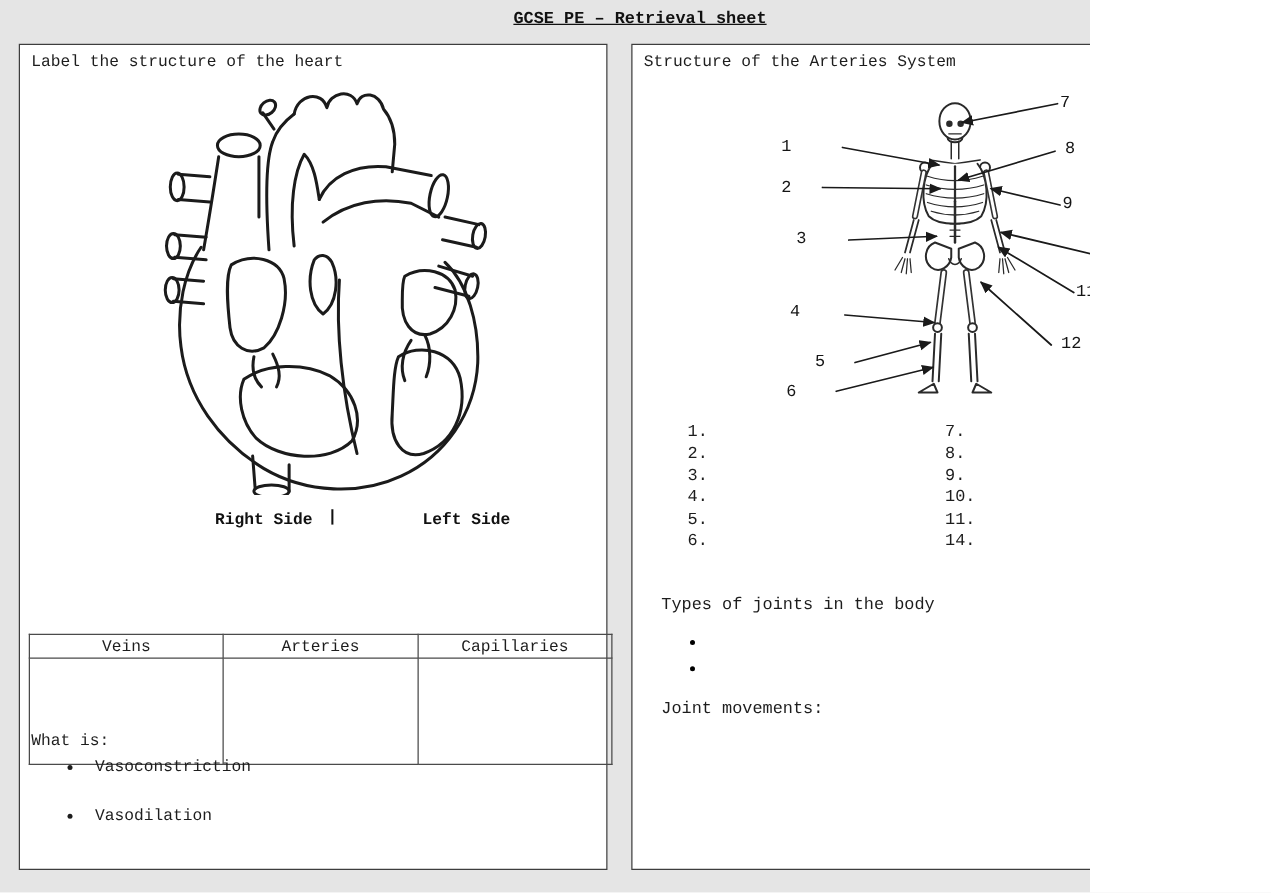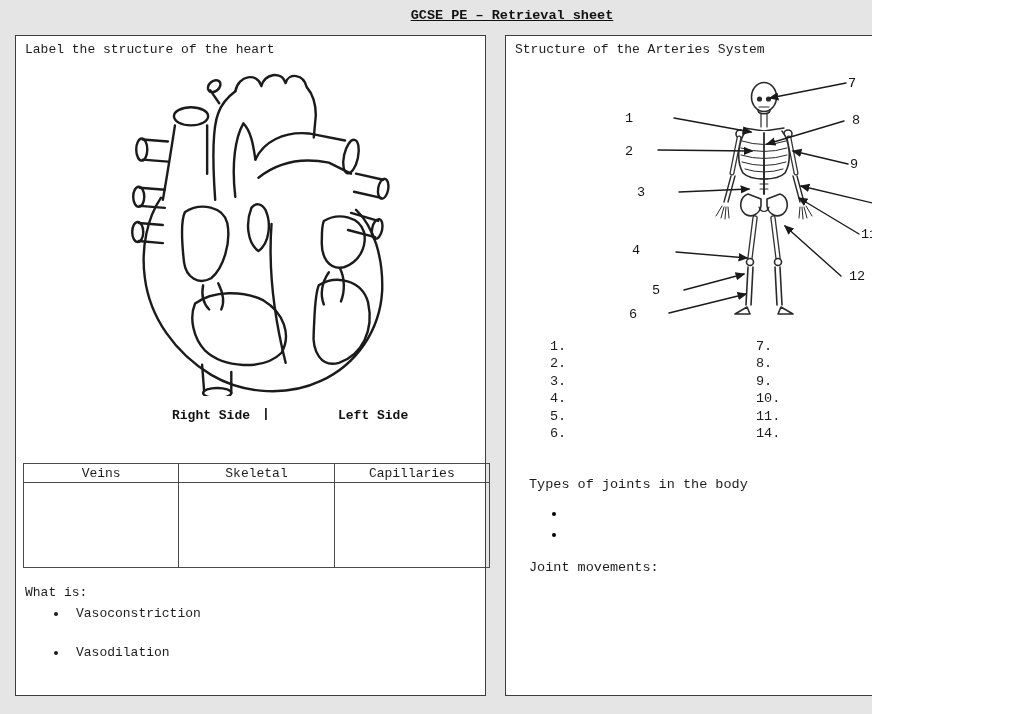--- a/index.html
+++ b/index.html
@@ -11,21 +11,21 @@
   .panel-left{left:15px;top:35px;width:469px;height:659px;}
   .panel-right{left:505px;top:35px;width:503px;height:659px;}
   .panel-heading{position:absolute;left:9px;top:6px;font-size:13px;color:#1d1d1d;text-align:right;}
   .heart-svg{position:absolute;left:105px;top:25px;}
   .side-label{position:absolute;font-size:13px;font-weight:bold;color:#111;}
   .vessels-table{position:absolute;left:7px;top:427px;width:467px;height:103px;
                  border-collapse:collapse;table-layout:fixed;}
   .vessels-table th{border:1px solid #4a4a4a;font-size:13px;font-weight:normal;
                     color:#1d1d1d;height:18px;padding:0;text-align:center;}
   .vessels-table td{border:1px solid #4a4a4a;height:84px;padding:0;}
-  .vessels-table{border:1.5px solid #3a3a3a;}
+  .vessels-table{border:1.5px solid #3a3a3a;margin-top:44px;}
   .what-is{position:absolute;left:9px;top:549px;font-size:13px;}
   .heart-bullets{position:absolute;left:30px;top:570px;margin:0;padding-left:22px;font-size:13px;}
   .heart-bullets li{margin-bottom:24px;padding-left:8px;}
   .skeleton-svg{position:absolute;left:95px;top:25px;}
   .skel-num{position:absolute;font-size:13.5px;color:#151515;transform:translate(-50%,-50%);}
   .answers-col{position:absolute;font-size:13.5px;line-height:17.4px;color:#1d1d1d;}
   .answers-left{left:44px;top:302px;}
   .answers-right{left:250px;top:302px;}
   .joints-heading{position:absolute;left:23px;top:441px;font-size:13.5px;}
   .joints-bullets{position:absolute;left:46px;top:470px;margin:0;padding-left:14px;font-size:13px;color:#000;}
@@ -95,21 +95,21 @@
     </svg>
 
     <span class="side-label" style="left:118px;top:372px;margin-left:38px;">Right Side</span>
     <span class="side-label" style="left:246px;top:370px;">|</span>
     <span class="side-label" style="left:322px;top:372px;text-align:center;">Left Side</span>
 
     <table class="vessels-table">
       <thead>
         <tr>
           <th>Veins</th>
-          <th>Skeletal</th>
+          <th>Arteries</th>
           <th>Capillaries</th>
         </tr>
       </thead>
       <tbody>
         <tr>
           <td></td>
           <td></td>
           <td></td>
         </tr>
       </tbody>

